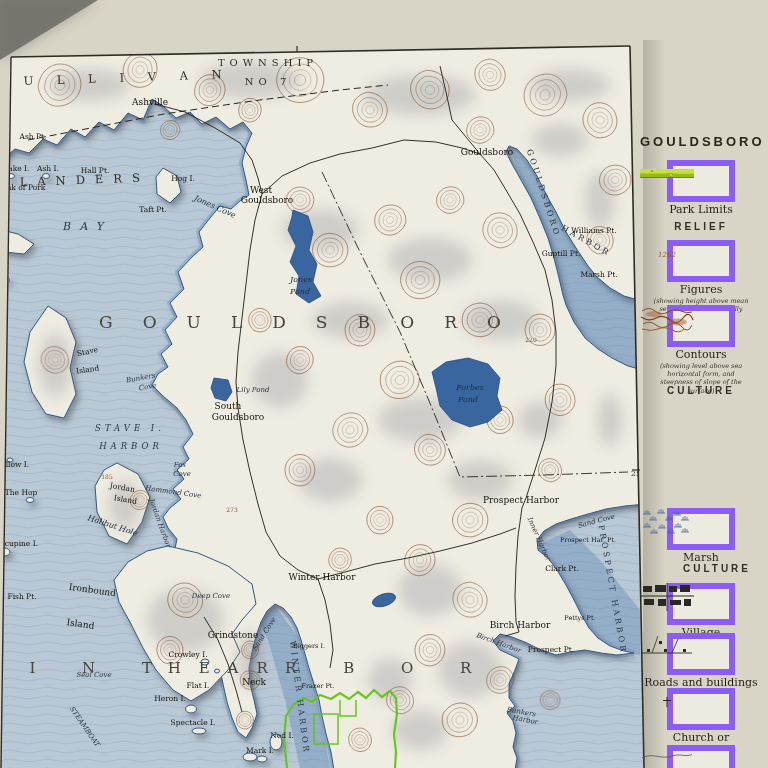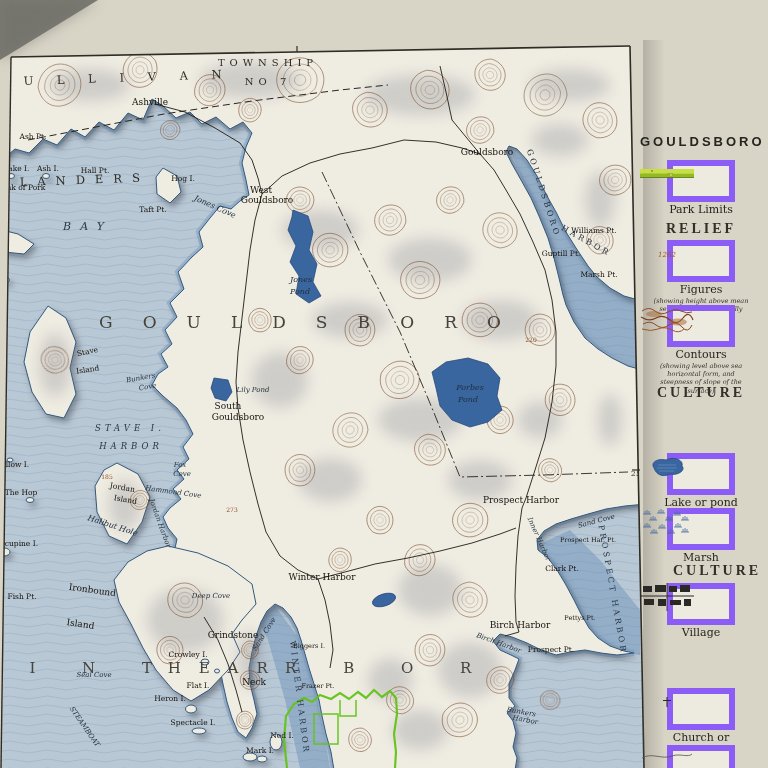--- a/index.html
+++ b/index.html
@@ -18,21 +18,21 @@
   text.watersm{font-size:7px;font-style:italic;fill:#25333f;}
   text.bayit{font-size:11px;font-style:italic;letter-spacing:9px;fill:#2c3846;}
   text.spread9{font-size:8.5px;font-style:italic;letter-spacing:4px;fill:#2c3846;}
   text.vcap{font-size:8px;letter-spacing:3px;fill:#293643;}
   text.elev{font-size:6px;fill:#8a4d22;}
   text.margin{font-size:8px;fill:#3a372f;}
   
   #legend{position:absolute;left:640px;top:0;width:122px;height:768px;}
   .leg-item{position:absolute;left:0;width:122px;text-align:center;color:#26231d;}
   .leg-title{font-family:"Liberation Sans",sans-serif;font-weight:600;font-size:13px;letter-spacing:3px;color:#26251f;}
-  .leg-head{font-family:Liberation Serif, serif;font-weight:700;font-size:14px;letter-spacing:3px;color:#33302a;}
+  .leg-head{font-family:Liberation Sans, sans-serif;font-weight:700;font-size:10px;letter-spacing:3px;color:#33302a;}
   .leg-box{width:56px;height:30px;border:6px solid #8b5cf6;background:#edeae0;margin:0 auto 2px auto;overflow:hidden;}
   .leg-label{font-size:11px;line-height:1.05;color:#221f1a;}
   .leg-note{font-size:6.5px;line-height:1.3;font-style:italic;color:#36332c;width:98px;margin:1px auto 0 auto;}
 </style>
 </head>
 <body>
 
 <div id="scene">
 
 <svg width="768" height="768" viewBox="0 0 768 768">
@@ -595,29 +595,20 @@
             <ellipse cx="14" cy="9" rx="8" ry="3" fill="#a5602e" opacity="0.5"></ellipse>
             <ellipse cx="38" cy="17" rx="9" ry="3.5" fill="#a5602e" opacity="0.5"></ellipse>
           </svg>
         </div>
         <div class="leg-label">Contours</div>
         <div class="leg-note">(showing level above sea horizontal form, and steepness of slope of the surface)</div>
       </div>
       <div class="leg-item" style="top: 385px;">
         <div class="leg-head">CULTURE</div>
       </div>
-      <div class="leg-item" style="top: 453px;">
-        <div class="leg-box">
-          <svg width="54" height="28">
-            <path d="M14,15 C10,9 18,5 26,7 C34,3 44,7 42,13 C46,17 38,23 30,21 C22,25 16,21 14,15 Z" fill="#39669f" stroke="#27497e" stroke-width="0.8"></path>
-            <path d="M18,12 h18 M17,15 h20 M19,18 h15" stroke="#6f94c4" stroke-width="0.6"></path>
-          </svg>
-        </div>
-        <div class="leg-label">Lake or pond</div>
-      </div>
       <div class="leg-item" style="top: 508px;">
         <div class="leg-box">
           <svg width="54" height="28" stroke="#41699f" stroke-width="0.8">
             <g transform="translate(7 6)">
               <line x1="-4" y1="0" x2="4" y2="0"></line>
               <line x1="-2" y1="0" x2="-2" y2="-3"></line>
               <line x1="0" y1="0" x2="0" y2="-4"></line>
               <line x1="2" y1="0" x2="2" y2="-3"></line>
             </g>
             <g transform="translate(21 5)">
@@ -703,20 +694,34 @@
             <line x1="0" y1="13" x2="54" y2="13" stroke="#2b2925" stroke-width="1"></line>
             <rect x="4" y="16" width="10" height="6"></rect>
             <rect x="18" y="16" width="8" height="7"></rect>
             <rect x="30" y="17" width="11" height="5"></rect>
             <rect x="44" y="16" width="7" height="7"></rect>
             <line x1="27" y1="0" x2="27" y2="28" stroke="#2b2925" stroke-width="0.8"></line>
           </svg>
         </div>
         <div class="leg-label">Village</div>
       </div>
+      <div class="leg-item" style="top: 633px;">
+        <div class="leg-box">
+          <svg width="54" height="28">
+            <path d="M2,20 L52,20" stroke="#2b2925" stroke-width="0.9" fill="none"></path>
+            <path d="M12,20 L18,3" stroke="#2b2925" stroke-width="0.8" fill="none"></path>
+            <path d="M32,20 L38,6" stroke="#2b2925" stroke-width="0.8" fill="none"></path>
+            <rect x="7" y="16" width="3" height="3" fill="#2b2925"></rect>
+            <rect x="24" y="16" width="3" height="3" fill="#2b2925"></rect>
+            <rect x="43" y="16" width="3" height="3" fill="#2b2925"></rect>
+            <rect x="19" y="8" width="3" height="3" fill="#2b2925"></rect>
+          </svg>
+        </div>
+        <div class="leg-label">Roads and buildings</div>
+      </div>
       <div class="leg-item" style="top: 688px;">
         <div class="leg-box">
           <svg width="54" height="28">
             <g stroke="#2b2925" stroke-width="1">
               <line x1="27" y1="9" x2="27" y2="19"></line>
               <line x1="23" y1="12.5" x2="31" y2="12.5"></line>
             </g>
           </svg>
         </div>
         <div class="leg-label">Church or schoolhouse</div>

